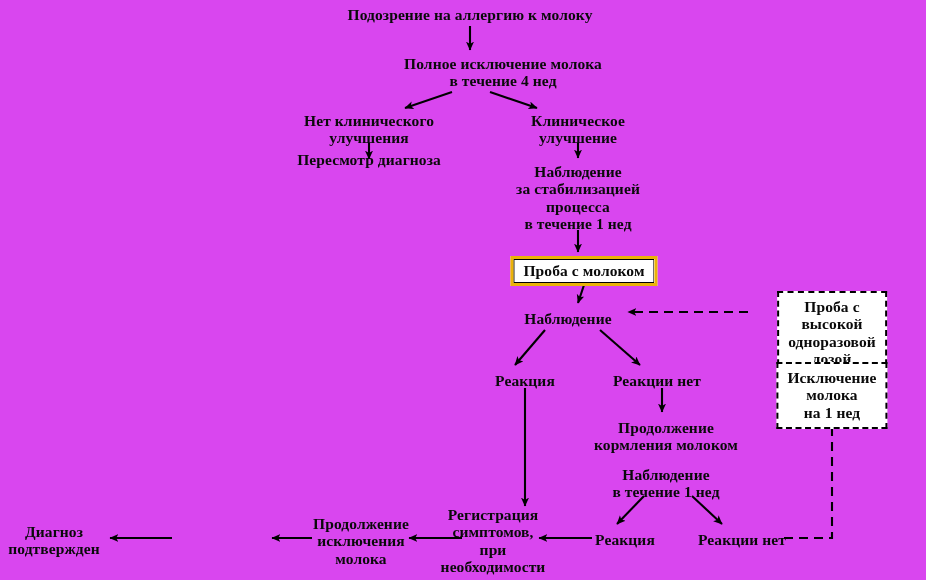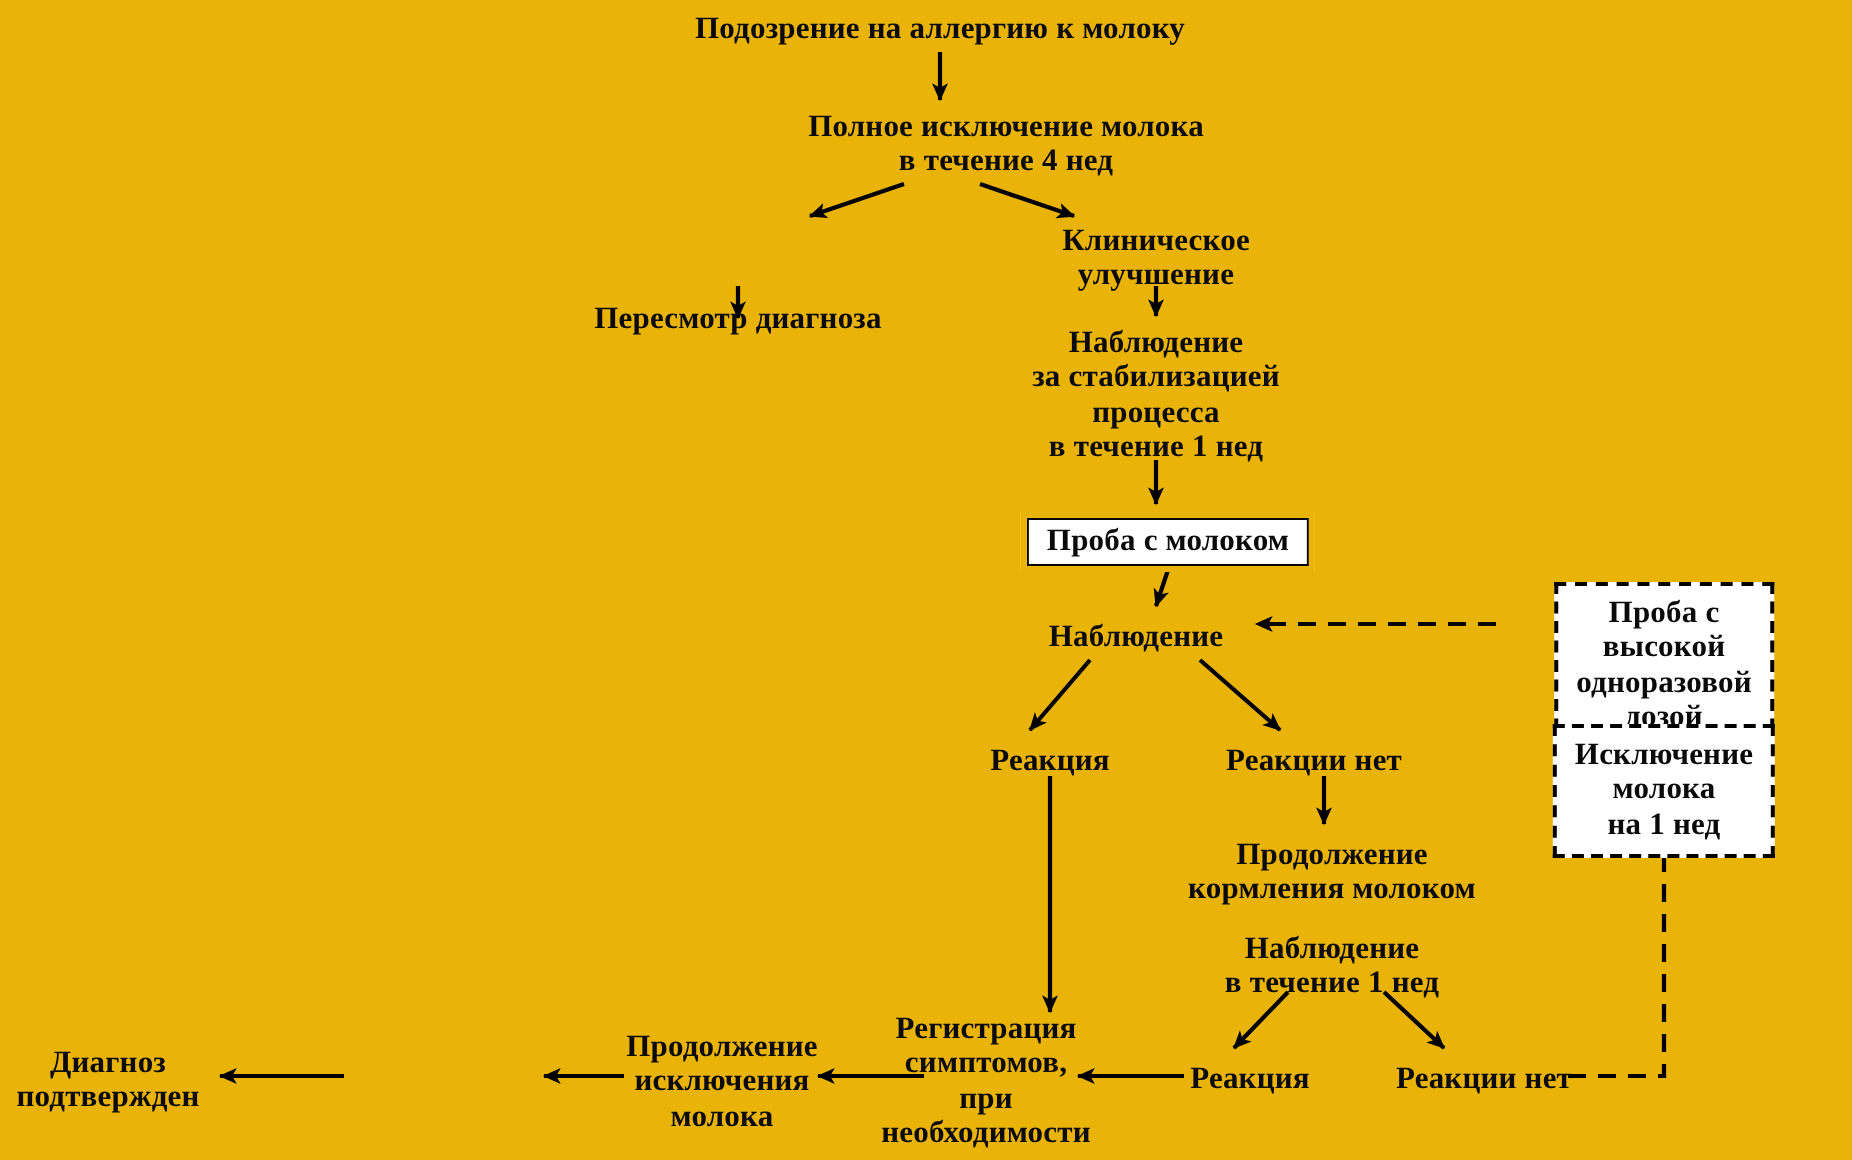--- a/index.html
+++ b/index.html
@@ -4,21 +4,21 @@
 <style>
   html, body {
     margin: 0;
     padding: 0;
     background: #ffffff;
   }
   #chart-root {
     position: relative;
     width: 926px;
     height: 580px;
-    background: #eab308;
+    background: #d946ef;
     overflow: hidden;
     font-family: "Liberation Serif", "DejaVu Serif", serif;
     color: #000000;
   }
   #edge-layer {
     position: absolute;
     left: 0;
     top: 0;
     width: 926px;
     height: 580px;
@@ -85,20 +85,22 @@
       <line x1="748" y1="312" x2="628" y2="312"></line>
       <polyline points="784,538 832,538 832,398"></polyline>
     </g>
   </svg>
 
   <div class="node" style="left:470px; top:6px;">Подозрение на аллергию к молоку</div>
 
   <div class="node" style="left:470px; top:55px;margin-left:33px;">Полное исключение молока
 в течение 4 нед</div>
 
+  <div class="node" style="left:369px; top:112px;">Нет клинического
+улучшения</div>
 
   <div class="node" style="left:578px; top:112px;">Клиническое
 улучшение</div>
 
   <div class="node" style="left:369px; top:151px;">Пересмотр диагноза</div>
 
   <div class="node" style="left:578px; top:163px;">Наблюдение
 за стабилизацией
 процесса
 в течение 1 нед</div>

